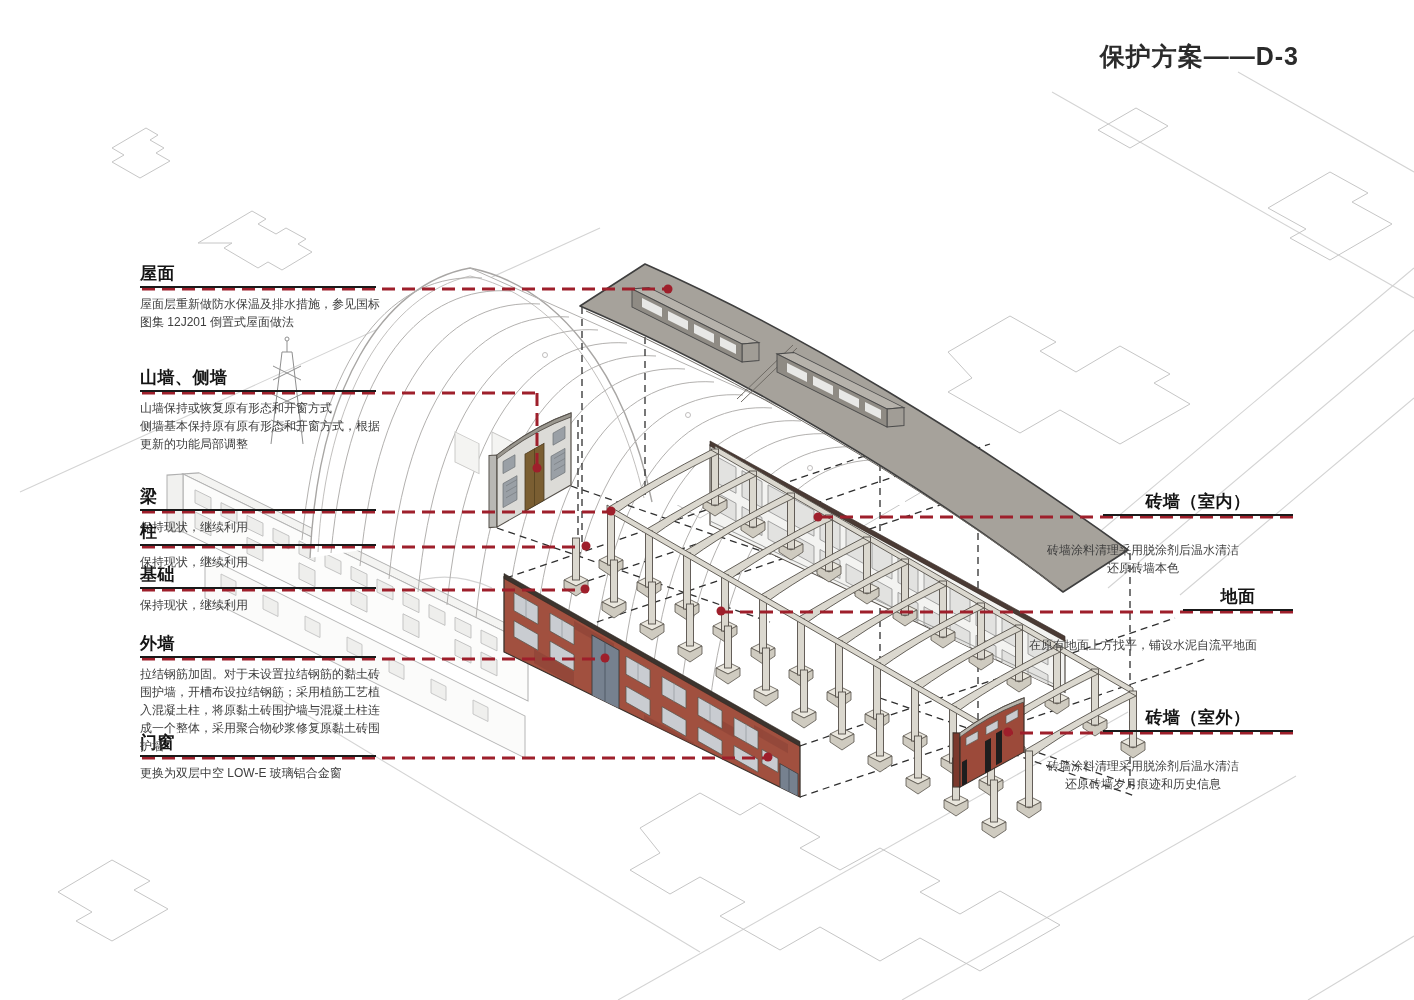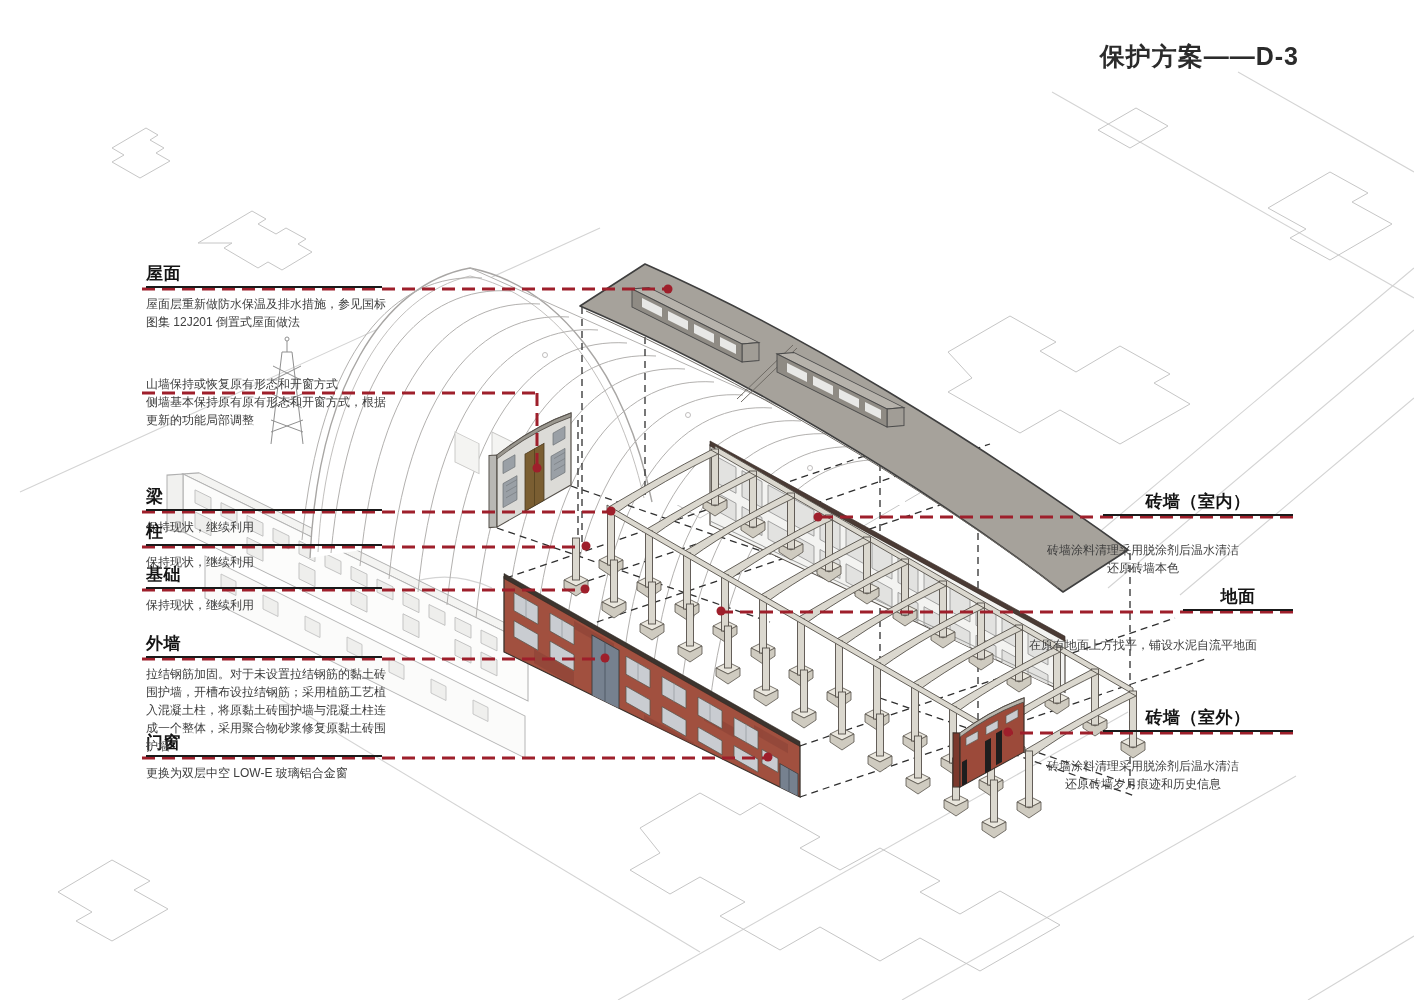--- a/index.html
+++ b/index.html
@@ -1,20 +1,20 @@
 <!DOCTYPE html>
 <html><head>
 <meta charset="utf-8">
 <style>
   html,body{margin:0;padding:0;background:#e8e8e8;}
   .canvas{position:relative;width:1414px;height:1000px;background:#ffffff;overflow:hidden;
           font-family:"Liberation Sans","DejaVu Sans",sans-serif;margin:0 auto;}
   .canvas svg{position:absolute;left:0;top:0;}
   .page-title{position:absolute;top:40px;right:115px;font-size:25px;font-weight:600;color:#2b2b2b;letter-spacing:1px;}
-  .lbl{position:absolute;left:146px;width:236px;}
+  .lbl{position:absolute;left:140px;width:236px;}
   .lbl .t{font-size:17px;font-weight:bold;color:#141414;line-height:20px;padding-bottom:2px;
           border-bottom:2px solid #1a1a1a;letter-spacing:.5px;}
   .lbl .d{margin-top:7px;font-size:12px;color:#3d3d3d;line-height:18px;}
   .lbl .d div{white-space:nowrap;}
   .rlbl{position:absolute;right:121px;width:300px;text-align:center;}
   .rlbl .t{font-size:17px;font-weight:bold;color:#141414;line-height:20px;padding-bottom:2px;
            border-bottom:2px solid #1a1a1a;margin-left:auto;letter-spacing:.5px;}
   .rlbl .d{margin-top:25px;font-size:12px;color:#3d3d3d;line-height:18px;}
   .rlbl .d div{white-space:nowrap;}
 </style>
@@ -355,20 +355,21 @@
 
 <div class="lbl" style="top:264px">
   <div class="t">屋面</div>
   <div class="d">
     <div>屋面层重新做防水保温及排水措施，参见国标</div>
     <div>图集 12J201 倒置式屋面做法</div>
   </div>
 </div>
 
 <div class="lbl" style="top:368px">
+  <div class="t">山墙、侧墙</div>
   <div class="d">
     <div>山墙保持或恢复原有形态和开窗方式</div>
     <div>侧墙基本保持原有原有形态和开窗方式，根据</div>
     <div>更新的功能局部调整</div>
   </div>
 </div>
 
 <div class="lbl" style="top:487px">
   <div class="t">梁</div>
   <div class="d">

